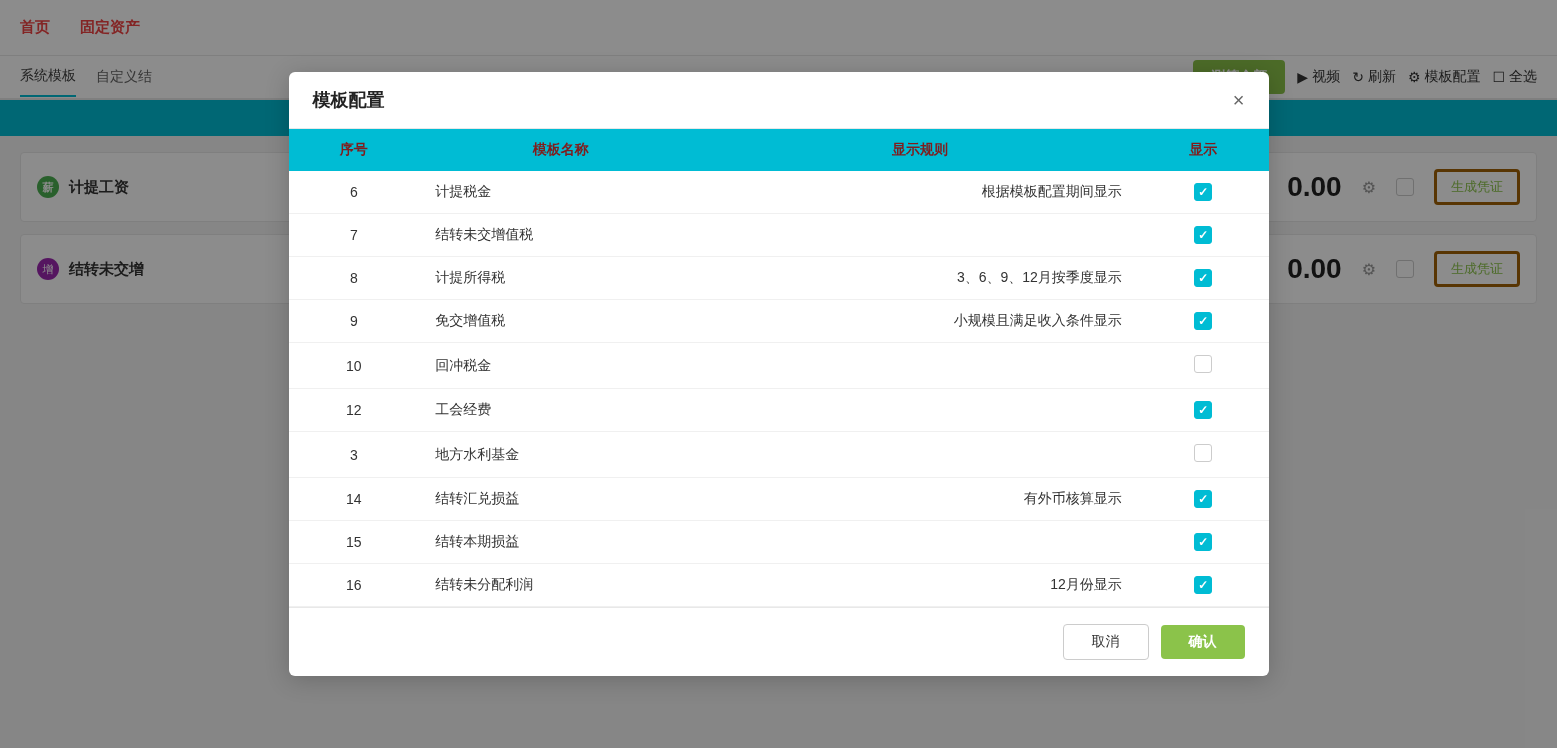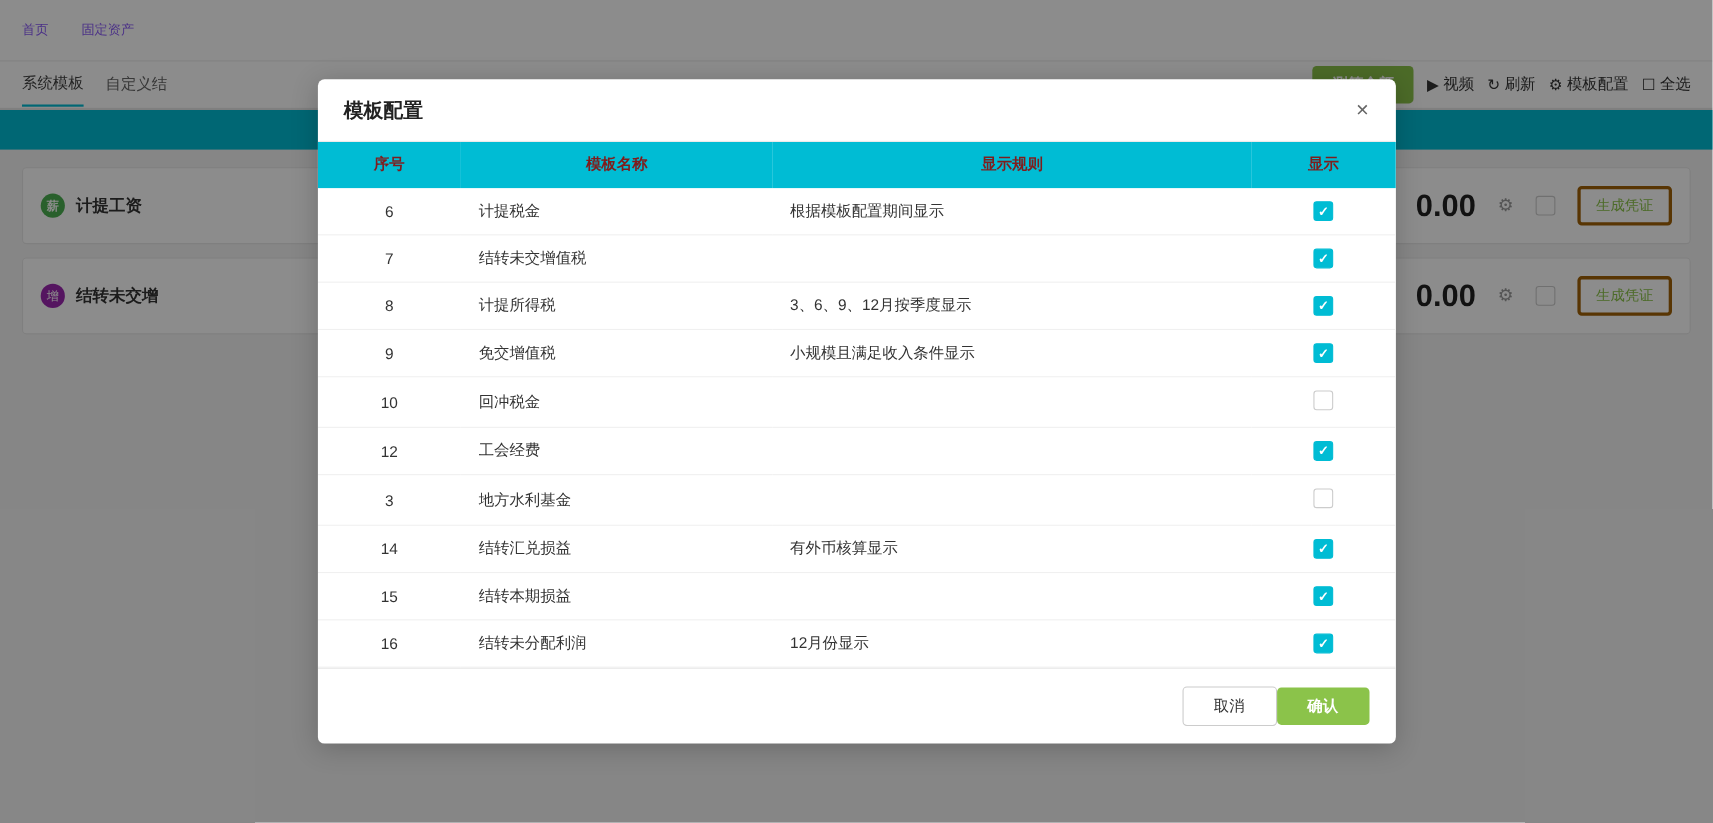--- a/index.html
+++ b/index.html
@@ -24,23 +24,24 @@
       height: 56px;
       background: #fff;
       display: flex;
       align-items: center;
       padding: 0 20px;
       gap: 30px;
       border-bottom: 1px solid #e8e8e8;
     }
 
     .top-nav-item {
-      font-size: 12px;
-      color: #8b5cf6;
-      cursor: pointer;
+      font-size: 15px;
+      color: #ef4444;
+      cursor: pointer;
+      font-weight: bold;
     }
 
     .sub-tabs {
       display: flex;
       align-items: center;
       padding: 0 20px;
       background: #fff;
       border-bottom: 2px solid #e8e8e8;
       height: 44px;
       gap: 20px;
@@ -198,21 +199,21 @@
       flex: 1;
       overflow-y: auto;
       padding: 0;
     }
 
     .modal-footer {
       display: flex;
       align-items: center;
       justify-content: flex-end;
       padding: 16px 24px;
-      gap: 0;
+      gap: 12px;
       border-top: 1px solid #e8e8e8;
     }
 
     .btn-cancel {
       background: #fff;
       border: 1px solid #ccc;
       color: #333;
       padding: 8px 28px;
       border-radius: 4px;
       font-size: 14px;
@@ -258,21 +259,21 @@
       color: #333;
       text-align: center;
     }
 
     .config-table tbody td:nth-child(2) {
       text-align: left;
       font-family: Liberation Mono, monospace;
     }
 
     .config-table tbody td:nth-child(3) {
-      text-align: left;
+      text-align: right;
     }
 
     
     .checkbox-custom {
       width: 18px;
       height: 18px;
       border: 1px solid #ccc;
       border-radius: 3px;
       display: inline-flex;
       align-items: center;

